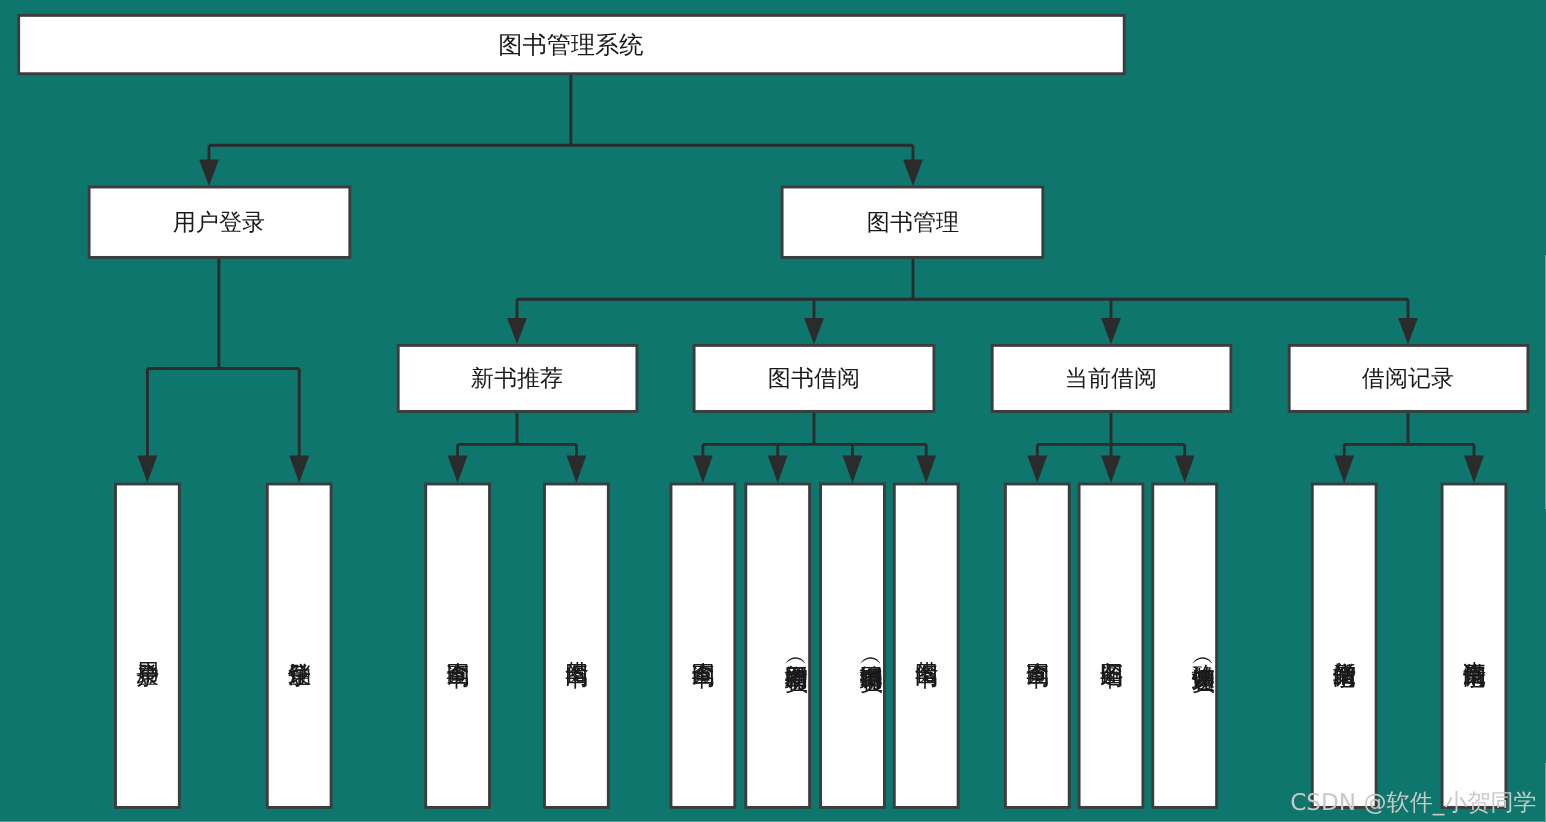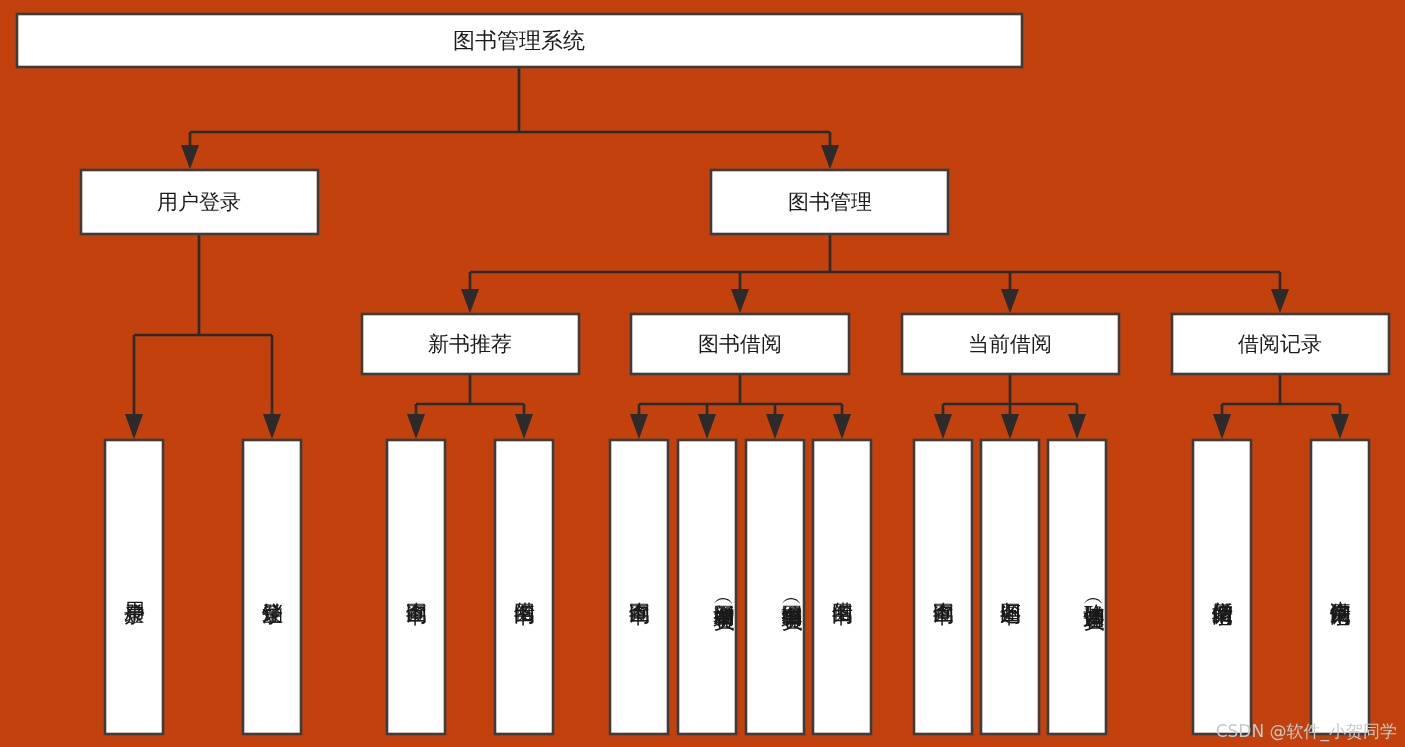--- a/index.html
+++ b/index.html
@@ -10,21 +10,21 @@
   body {
     width: 1405px;
     height: 747px;
     font-family: "DejaVu Sans", "Liberation Sans", sans-serif;
     overflow: hidden;
   }
   #diagram-root {
     position: relative;
     width: 1405px;
     height: 747px;
-    background: #c2410c;
+    background: #0f766e;
   }
   svg.canvas {
     position: absolute;
     top: 0;
     left: 0;
     width: 1405px;
     height: 747px;
   }
   .node-box {
     fill: #ffffff;
@@ -68,21 +68,21 @@
     align-items: center;
     justify-content: center;
     white-space: nowrap;
     pointer-events: none;
   }
   .watermark {
     position: absolute;
     right: 8px;
     bottom: 4px;
     font-family: "DejaVu Sans", "Liberation Sans", sans-serif;
-    font-size: 17px;
+    font-size: 21px;
     color: #c8c8c8;
     white-space: nowrap;
   }
 </style>
 </head>
 <body>
 
 <div id="diagram-root">
 
   <svg class="canvas" viewBox="0 0 1405 747" xmlns="http://www.w3.org/2000/svg">

